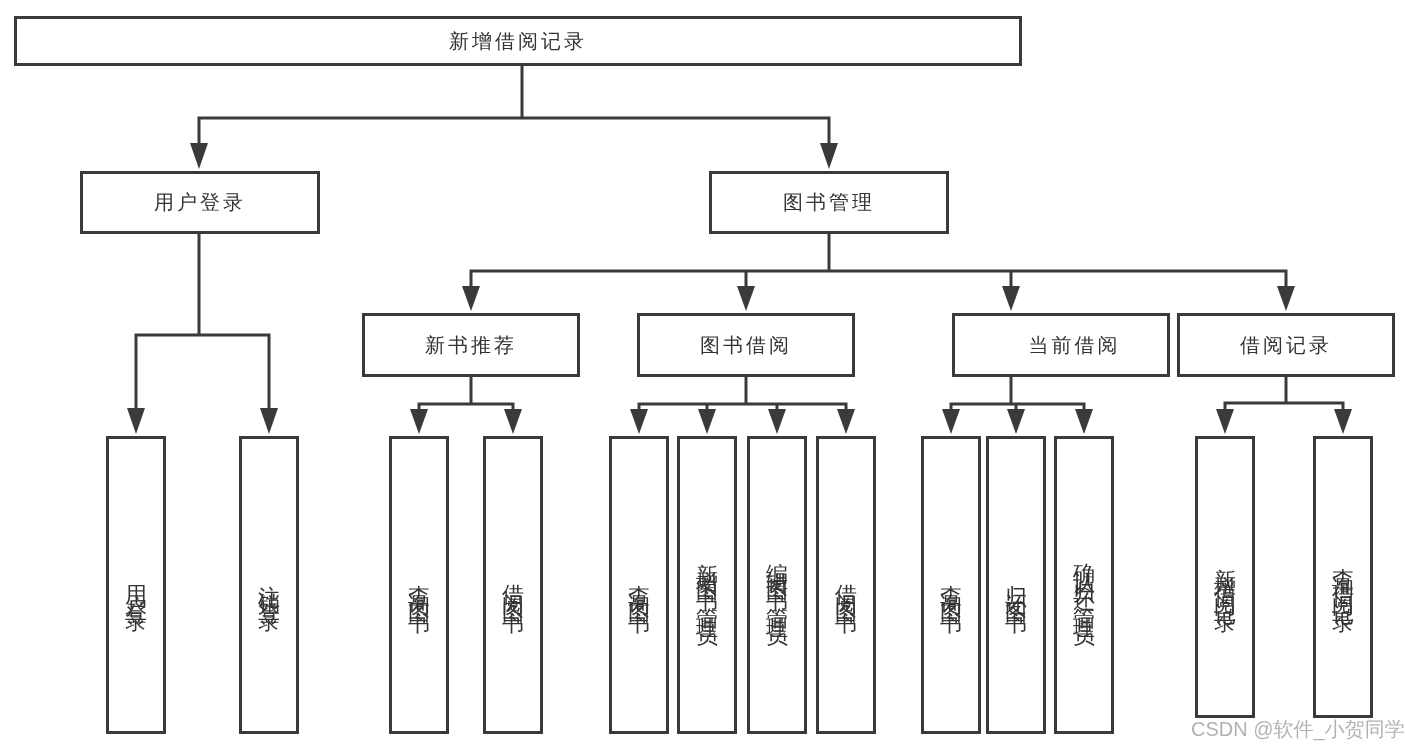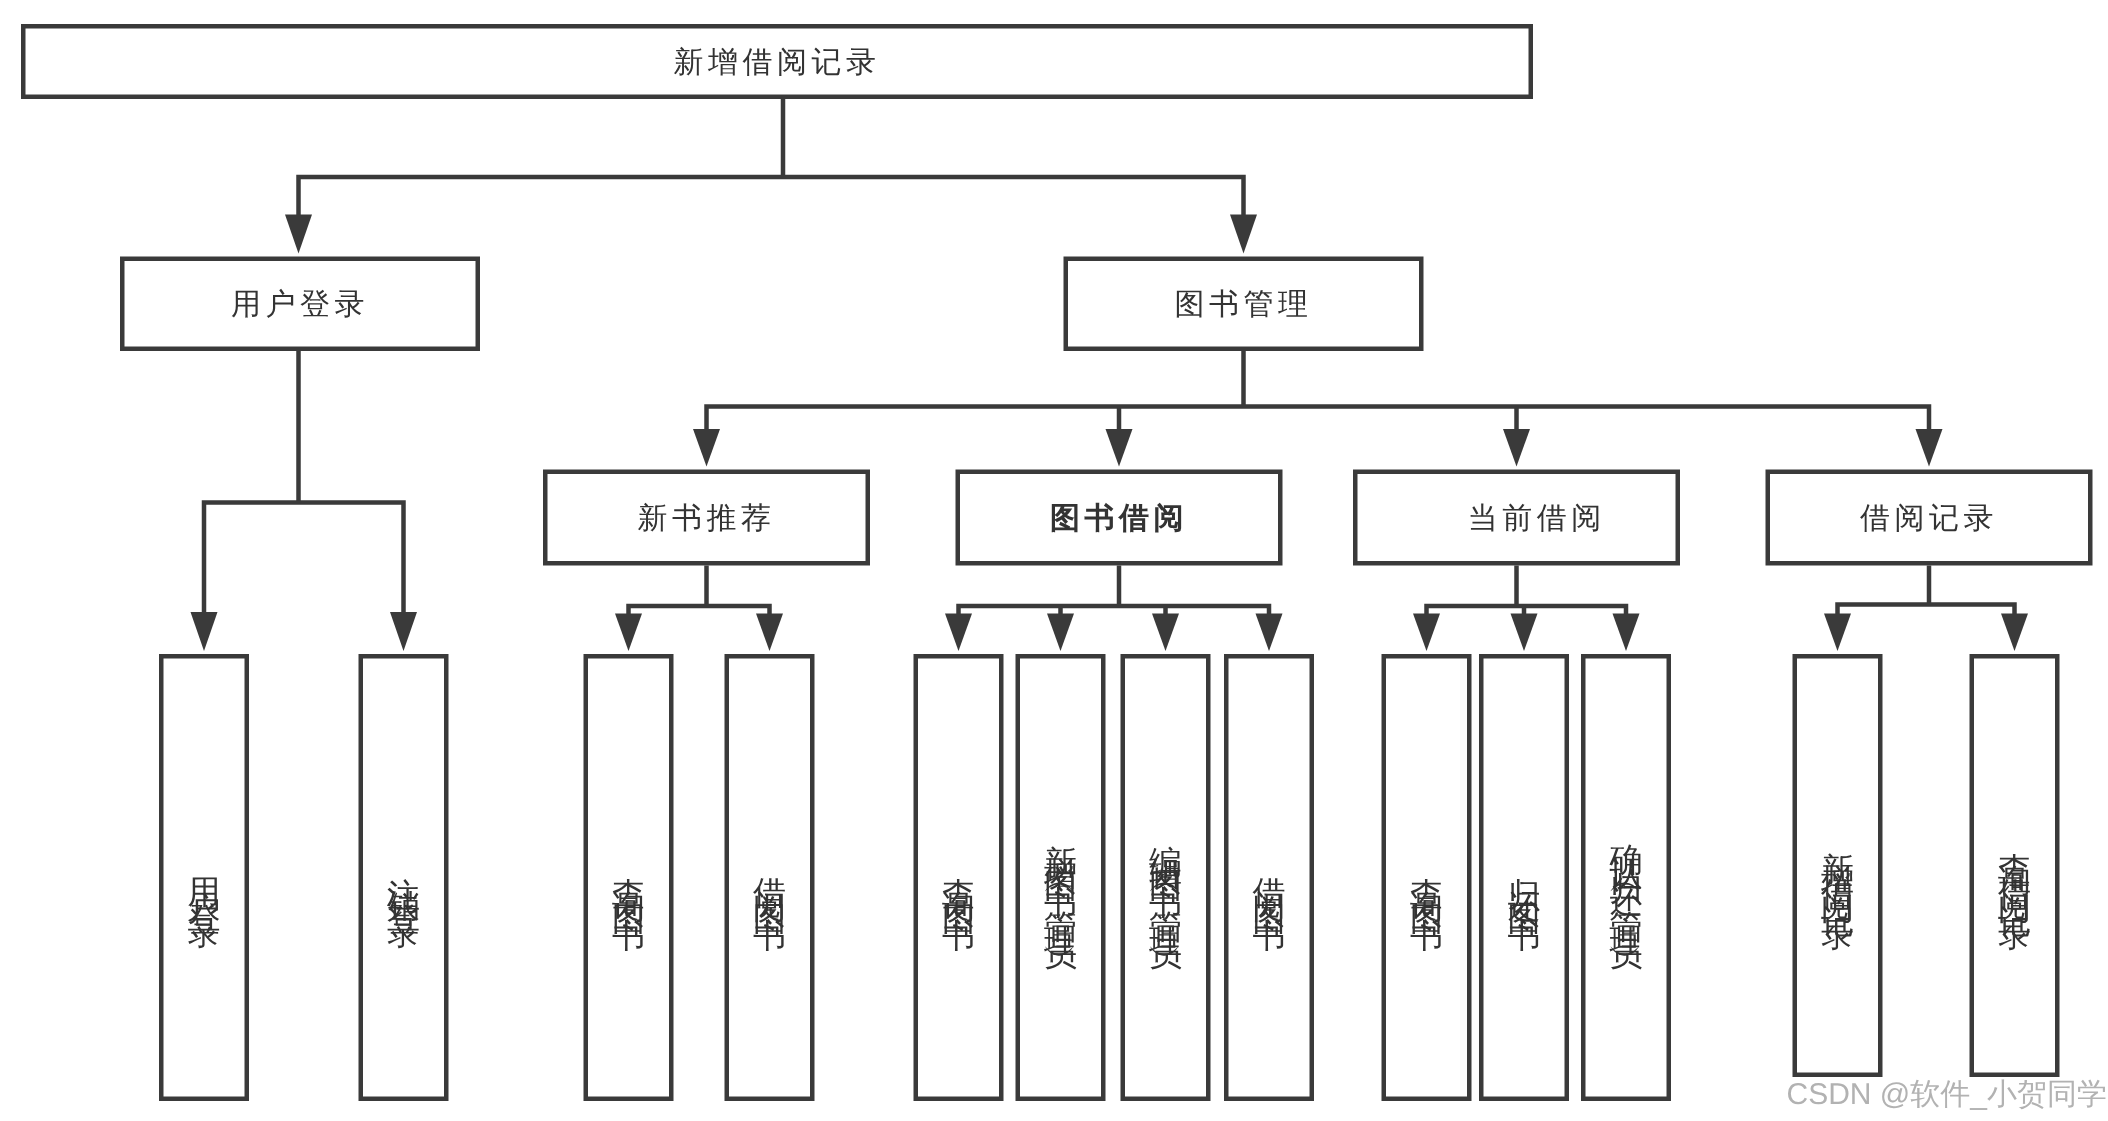--- a/index.html
+++ b/index.html
@@ -104,22 +104,22 @@
       <polygon points="1334,409 1352,409 1343,434"></polygon>
     </g>
   </svg>
 
   <div class="node h-node" style="left:14px; top:16px; width:1008px; height:50px;">新增借阅记录</div>
 
   <div class="node h-node" style="left:80px; top:171px; width:240px; height:63px;">用户登录</div>
   <div class="node h-node" style="left:362px; top:313px; width:218px; height:64px;">新书推荐</div>
 
   <div class="node h-node" style="left:709px; top:171px; width:240px; height:63px;">图书管理</div>
-  <div class="node h-node" style="left:637px; top:313px; width:218px; height:64px;font-weight:bold;">图书借阅</div>
-  <div class="node h-node" style="left:902px; top:313px; width:218px; height:64px;padding-left:27px;">当前借阅</div>
+  <div class="node h-node" style="left:637px; top:313px; width:218px; height:64px;">图书借阅</div>
+  <div class="node h-node" style="left:952px; top:313px; width:218px; height:64px;padding-left:27px;">当前借阅</div>
   <div class="node h-node" style="left:1177px; top:313px; width:218px; height:64px;">借阅记录</div>
 
   <div class="node v-node" style="left:106px; top:436px; width:60px; height:298px;">用户登录</div>
   <div class="node v-node" style="left:239px; top:436px; width:60px; height:298px;">注销登录</div>
 
   <div class="node v-node" style="left:389px; top:436px; width:60px; height:298px;">查询图书</div>
   <div class="node v-node" style="left:483px; top:436px; width:60px; height:298px;">借阅图书</div>
 
   <div class="node v-node" style="left:609px; top:436px; width:60px; height:298px;">查询图书</div>
   <div class="node v-node" style="left:677px; top:436px; width:60px; height:298px;">新增图书（管理员）</div>

